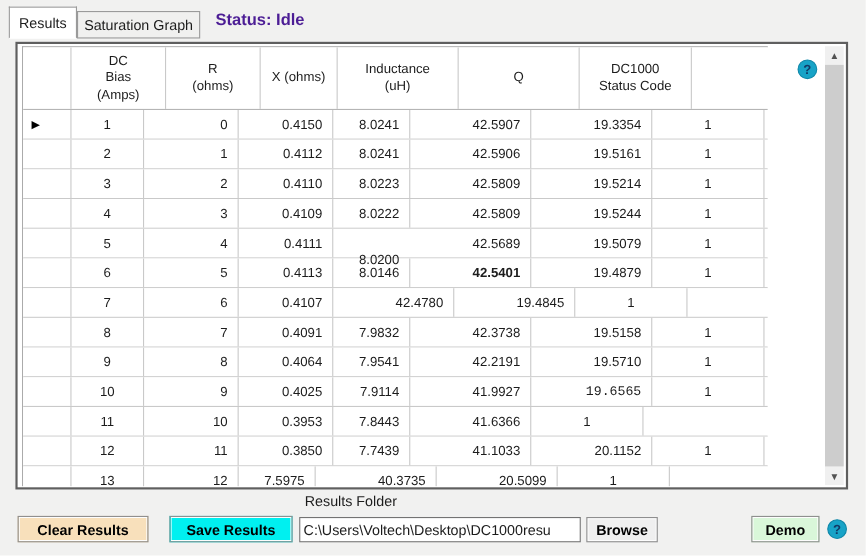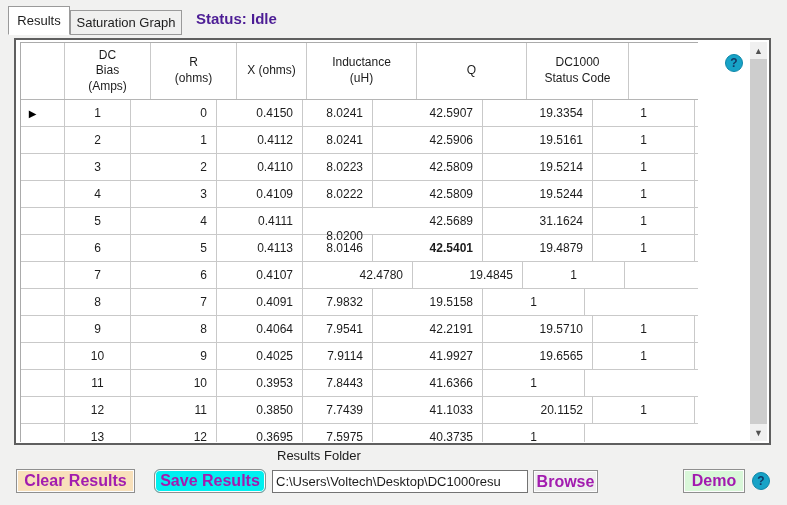--- a/index.html
+++ b/index.html
@@ -37,25 +37,25 @@
   
   .help{position:absolute;width:18px;height:18px;border-radius:50%;
         background:#17a3c7;color:#123a66;font-weight:bold;font-size:12px;
         display:flex;align-items:center;justify-content:center;cursor:pointer;
         border:1px solid #0f87a8;box-sizing:border-box;}
   .help.tbl{top:14px;right:26px;}
   .help.demo{left:752px;top:472px;}
   
   .folder-label{position:absolute;left:277px;top:448px;font-size:13px;color:#1c1c1c;}
   .btn{position:absolute;box-sizing:border-box;border:1px solid #8f8f8f;
-       font-family:inherit;font-weight:bold;font-size:16px;color:#a21caf;
+       font-family:inherit;font-weight:bold;font-size:13px;color:#000000;
        display:flex;align-items:center;justify-content:center;cursor:pointer;
        box-shadow:inset 0 0 0 1px #fdfdfd;}
   .btn.clear{left:16px;top:469px;width:119px;height:24px;background:#f8e0bb;}
-  .btn.save{left:154px;top:469px;width:112px;height:24px;background:#00f0f0;border-radius:6px;}
+  .btn.save{left:154px;top:469px;width:112px;height:24px;background:#00f0f0;}
   .btn.browse{left:533px;top:470px;width:65px;height:23px;background:#efefef;}
   .btn.demo{left:683px;top:469px;width:62px;height:24px;background:#d9f7d9;}
   .path-input{position:absolute;left:272px;top:470px;width:256px;height:23px;box-sizing:border-box;
               border:1px solid #737373;background:#fff;font-family:inherit;font-size:13px;
               padding:2px 3px;color:#1c1c1c;}
 </style>
 </head>
 <body>
 
 <div class="tab active">Results</div>
@@ -120,21 +120,21 @@
         <div class="dcell a-r" style="width: 110px;">19.5244</div>
         <div class="dcell a-c" style="width: 102px;">1</div>
       </div>
       <div class="drow">
         <div class="dcell a-c" style="width: 44px;"></div>
         <div class="dcell a-c" style="width: 66px;">5</div>
         <div class="dcell a-r" style="width: 86px;">4</div>
         <div class="dcell a-r" style="width: 86px;">0.4111</div>
         <div class="dcell a-r" style="width: 70px; margin-top: 28px;">8.0200</div>
         <div class="dcell a-r" style="width: 110px;">42.5689</div>
-        <div class="dcell a-r" style="width: 110px;">31.1624</div>
+        <div class="dcell a-r" style="width: 110px;">19.5079</div>
         <div class="dcell a-c" style="width: 102px;">1</div>
       </div>
       <div class="drow">
         <div class="dcell a-c" style="width: 44px;"></div>
         <div class="dcell a-c" style="width: 66px;">6</div>
         <div class="dcell a-r" style="width: 86px;">5</div>
         <div class="dcell a-r" style="width: 86px;">0.4113</div>
         <div class="dcell a-r" style="width: 70px;">8.0146</div>
         <div class="dcell a-r" style="width: 110px; font-weight: bold;">42.5401</div>
         <div class="dcell a-r" style="width: 110px;">19.4879</div>
@@ -148,41 +148,42 @@
         <div class="dcell a-r" style="width: 110px;">42.4780</div>
         <div class="dcell a-r" style="width: 110px;">19.4845</div>
         <div class="dcell a-c" style="width: 102px;">1</div>
       </div>
       <div class="drow">
         <div class="dcell a-c" style="width: 44px;"></div>
         <div class="dcell a-c" style="width: 66px;">8</div>
         <div class="dcell a-r" style="width: 86px;">7</div>
         <div class="dcell a-r" style="width: 86px;">0.4091</div>
         <div class="dcell a-r" style="width: 70px;">7.9832</div>
+        <div class="dcell a-r" style="width: 110px;">42.3738</div>
         <div class="dcell a-r" style="width: 110px;">19.5158</div>
         <div class="dcell a-c" style="width: 102px;">1</div>
       </div>
       <div class="drow">
         <div class="dcell a-c" style="width: 44px;"></div>
         <div class="dcell a-c" style="width: 66px;">9</div>
         <div class="dcell a-r" style="width: 86px;">8</div>
         <div class="dcell a-r" style="width: 86px;">0.4064</div>
         <div class="dcell a-r" style="width: 70px;">7.9541</div>
         <div class="dcell a-r" style="width: 110px;">42.2191</div>
         <div class="dcell a-r" style="width: 110px;">19.5710</div>
         <div class="dcell a-c" style="width: 102px;">1</div>
       </div>
       <div class="drow">
         <div class="dcell a-c" style="width: 44px;"></div>
         <div class="dcell a-c" style="width: 66px;">10</div>
         <div class="dcell a-r" style="width: 86px;">9</div>
         <div class="dcell a-r" style="width: 86px;">0.4025</div>
         <div class="dcell a-r" style="width: 70px;">7.9114</div>
         <div class="dcell a-r" style="width: 110px;">41.9927</div>
-        <div class="dcell a-r" style="width: 110px;">19.6565</div>
+        <div class="dcell a-r" style="width: 110px; font-family: Liberation Mono, monospace;">19.6565</div>
         <div class="dcell a-c" style="width: 102px;">1</div>
       </div>
       <div class="drow">
         <div class="dcell a-c" style="width: 44px;"></div>
         <div class="dcell a-c" style="width: 66px;">11</div>
         <div class="dcell a-r" style="width: 86px;">10</div>
         <div class="dcell a-r" style="width: 86px;">0.3953</div>
         <div class="dcell a-r" style="width: 70px;">7.8443</div>
         <div class="dcell a-r" style="width: 110px;">41.6366</div>
         <div class="dcell a-c" style="width: 102px;">1</div>
@@ -194,23 +195,23 @@
         <div class="dcell a-r" style="width: 86px;">0.3850</div>
         <div class="dcell a-r" style="width: 70px;">7.7439</div>
         <div class="dcell a-r" style="width: 110px;">41.1033</div>
         <div class="dcell a-r" style="width: 110px;">20.1152</div>
         <div class="dcell a-c" style="width: 102px;">1</div>
       </div>
       <div class="drow">
         <div class="dcell a-c" style="width: 44px;"></div>
         <div class="dcell a-c" style="width: 66px;">13</div>
         <div class="dcell a-r" style="width: 86px;">12</div>
-        <div class="dcell a-r" style="width: 86px;">0.3695</div>
         <div class="dcell a-r" style="width: 70px;">7.5975</div>
         <div class="dcell a-r" style="width: 110px;">40.3735</div>
+        <div class="dcell a-r" style="width: 110px;">20.5099</div>
         <div class="dcell a-c" style="width: 102px;">1</div>
       </div>
     </div>
   <div class="vscroll">
     <div class="sarrow">▲</div>
     <div class="sthumb"></div>
     <div class="sarrow down">▼</div>
   </div>
   <div class="help tbl" style="background: rgb(23, 163, 199);">?</div>
 </div>

